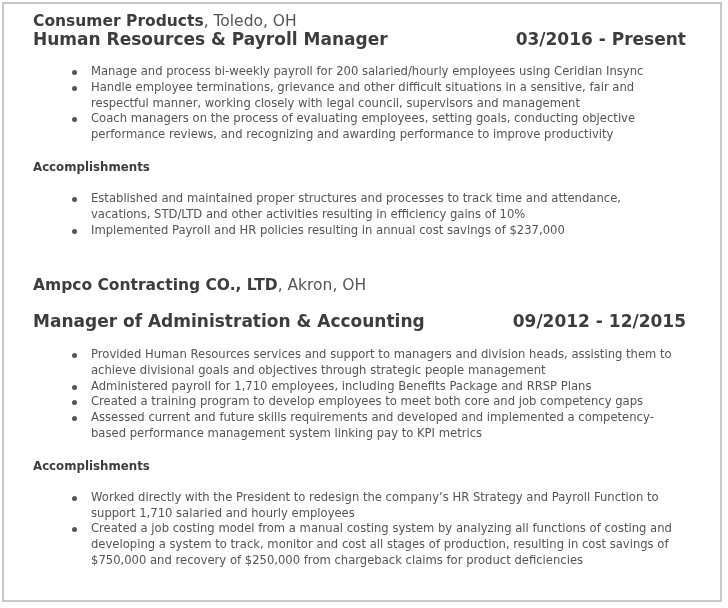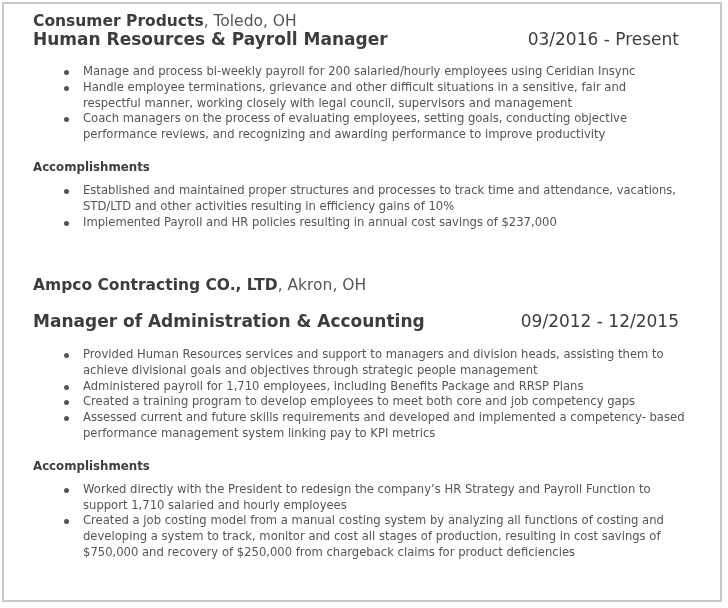--- a/index.html
+++ b/index.html
@@ -48,34 +48,34 @@
       position: relative;
       height: 16px;
       font-size: 17px;
       line-height: 16px;
       font-weight: bold;
       color: #3d3d3d;
       white-space: nowrap;
     }
     .dates {
       position: absolute;
-      right: 16px;
+      right: 9px;
       top: 0;
-      font-weight: normal;
+      font-weight: bold;
       color: #3d3d3d;
     }
     .summary {
       font-size: 11.6px;
       line-height: 16px;
       color: #555555;
       margin-top: 14px;
     }
     ul.bullets {
       list-style: none;
-      margin: 8px;
+      margin: 16px;
       padding: 0;
     }
     ul.bullets li {
       position: relative;
       padding-left: 42px;
       font-size: 11.6px;
       line-height: 15.8px;
       color: #555555;
     }
     ul.bullets li .bullet-dot {

